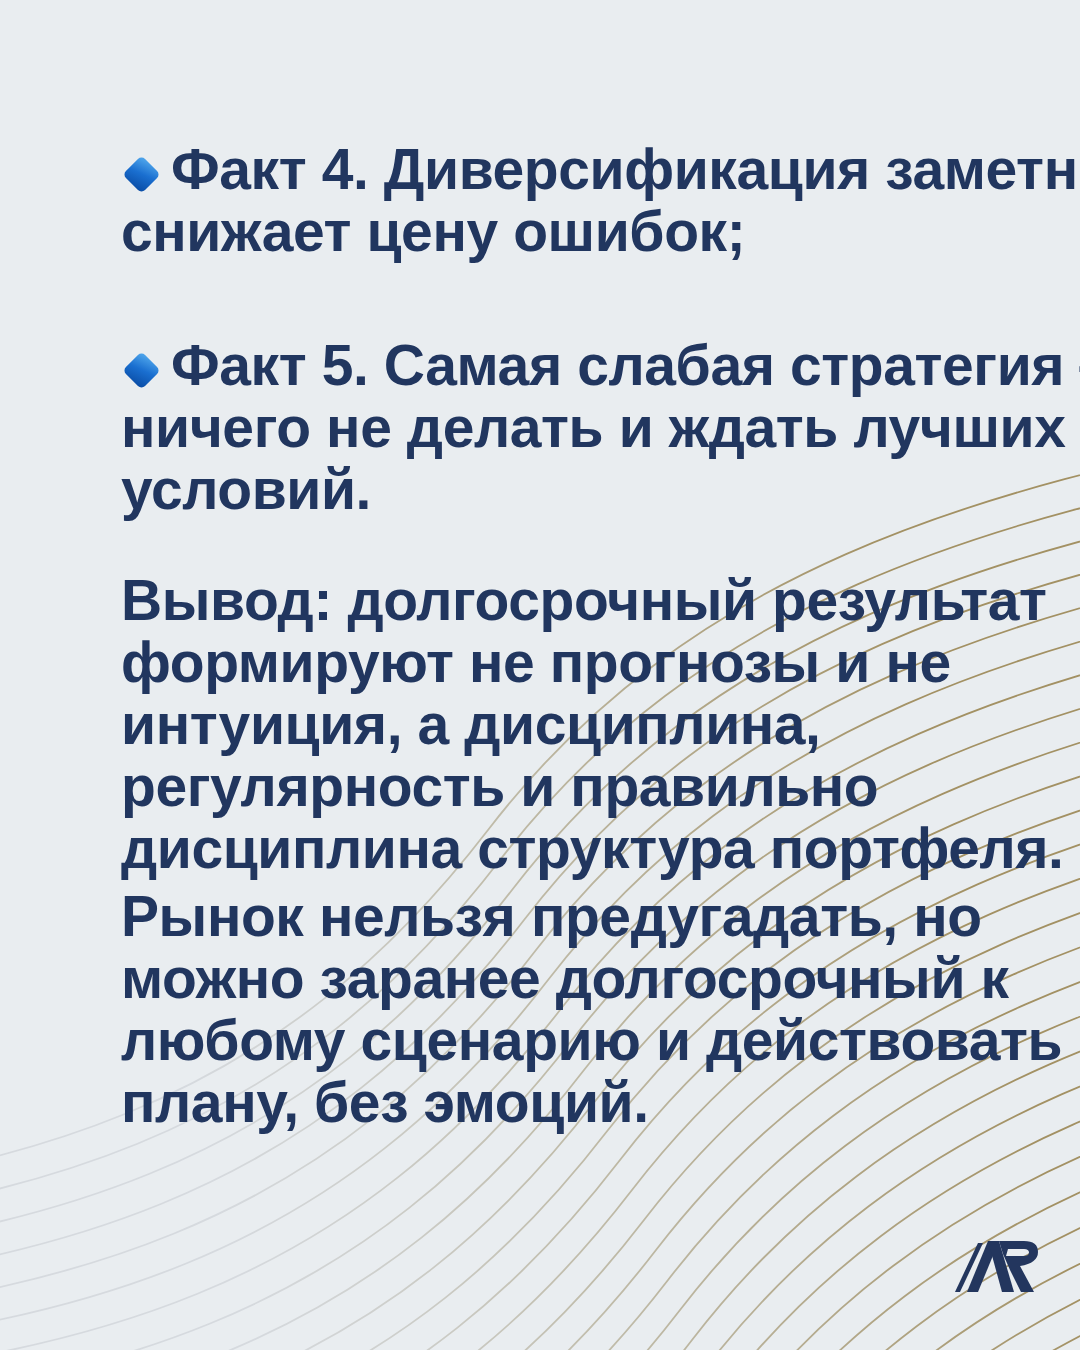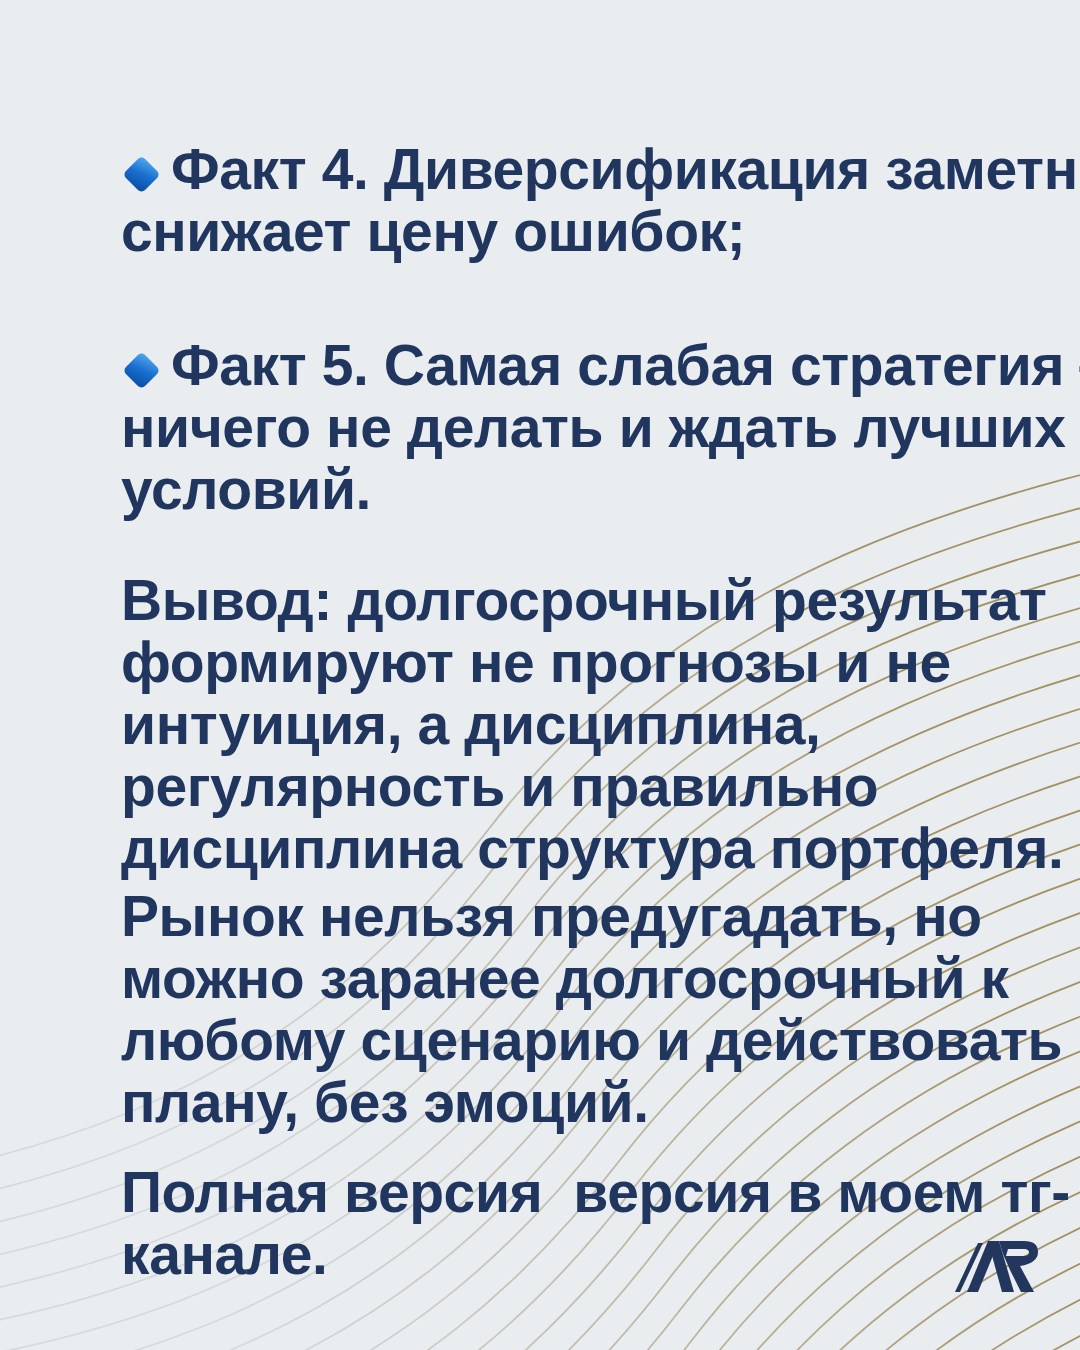--- a/index.html
+++ b/index.html
@@ -112,22 +112,20 @@
 формируют не прогнозы и не
 интуиция, а дисциплина,
 регулярность и правильно
 дисциплина структура портфеля.</span></div>
 
   <div class="para p4"><span class="ptext">Рынок нельзя предугадать, но
 можно заранее долгосрочный к
 любому сценарию и действовать по
 плану, без эмоций.</span></div>
 
-  <div class="para p5"><span class="ptext">Полная версия  версия в моем тг-
-канале.</span></div>
 
 </div>
 
 <svg class="logo" viewBox="0 0 86 58" aria-hidden="true">
   <path d="M1,56 L24,7 L29,7 L6,56 Z"></path>
   <path d="M13,56 L34,5 L45,5 L24,56 Z"></path>
   <path d="M34,5 L45,5 L60,56 L48,56 Z"></path>
   <path fill-rule="evenodd" d="M45,5 L70,5 Q84,5 84,16 Q84,27 66,30 L80,56 L67,56 L56,34 L49,18 Z
            M54,13 L70,13 Q75,13 75,16.5 Q75,20 69,20 L52,20 Z"></path>
 </svg>

